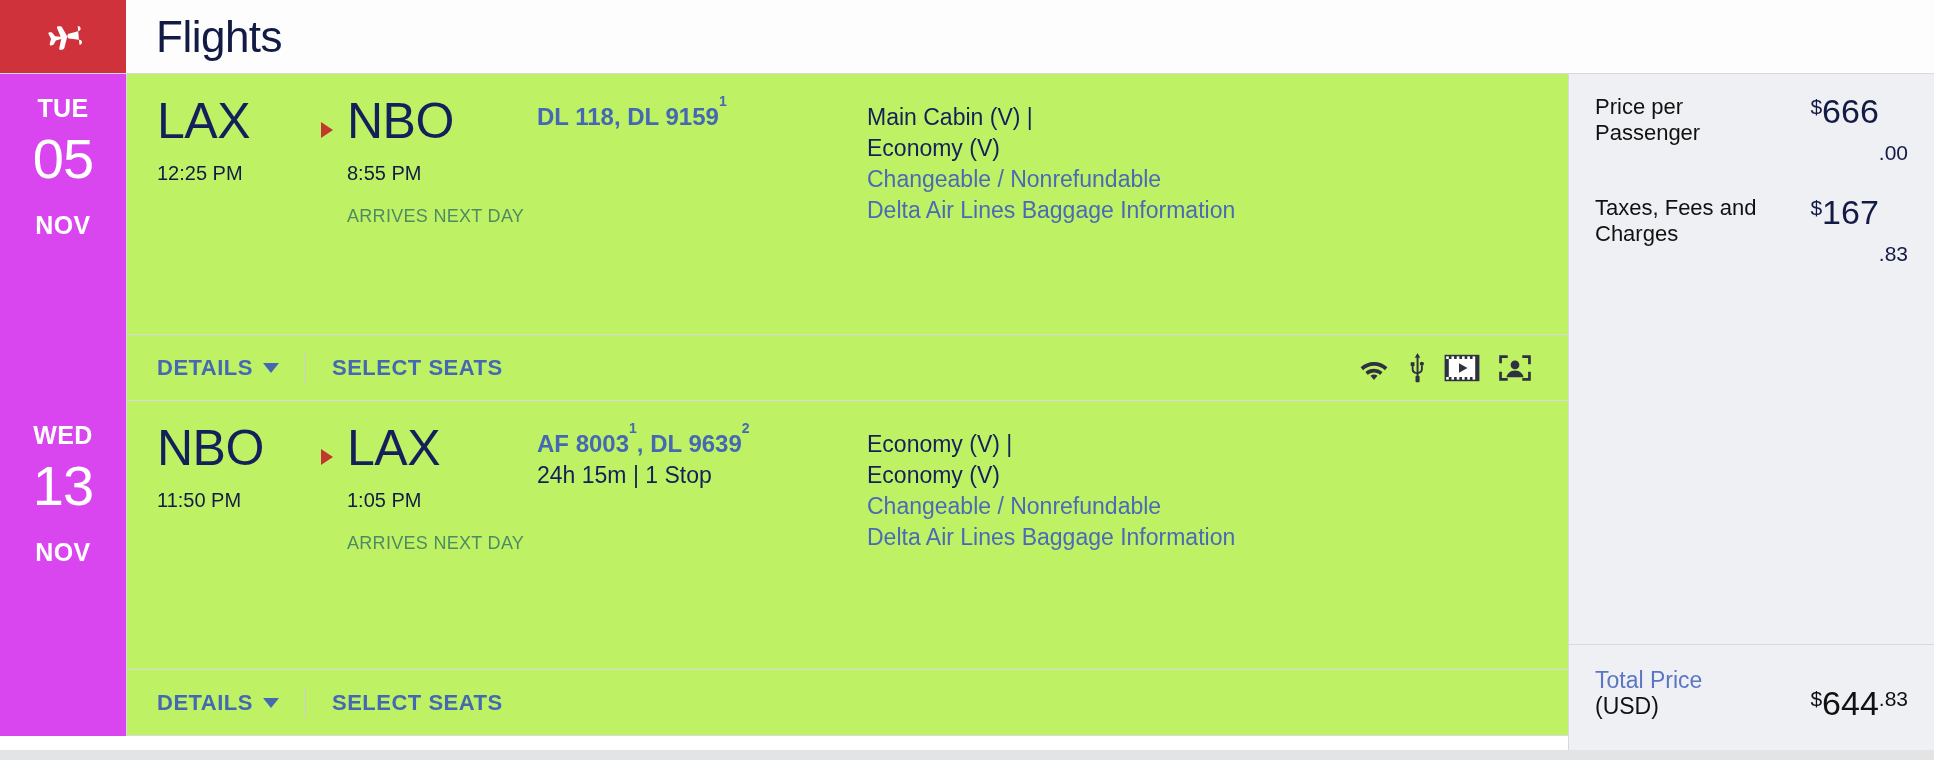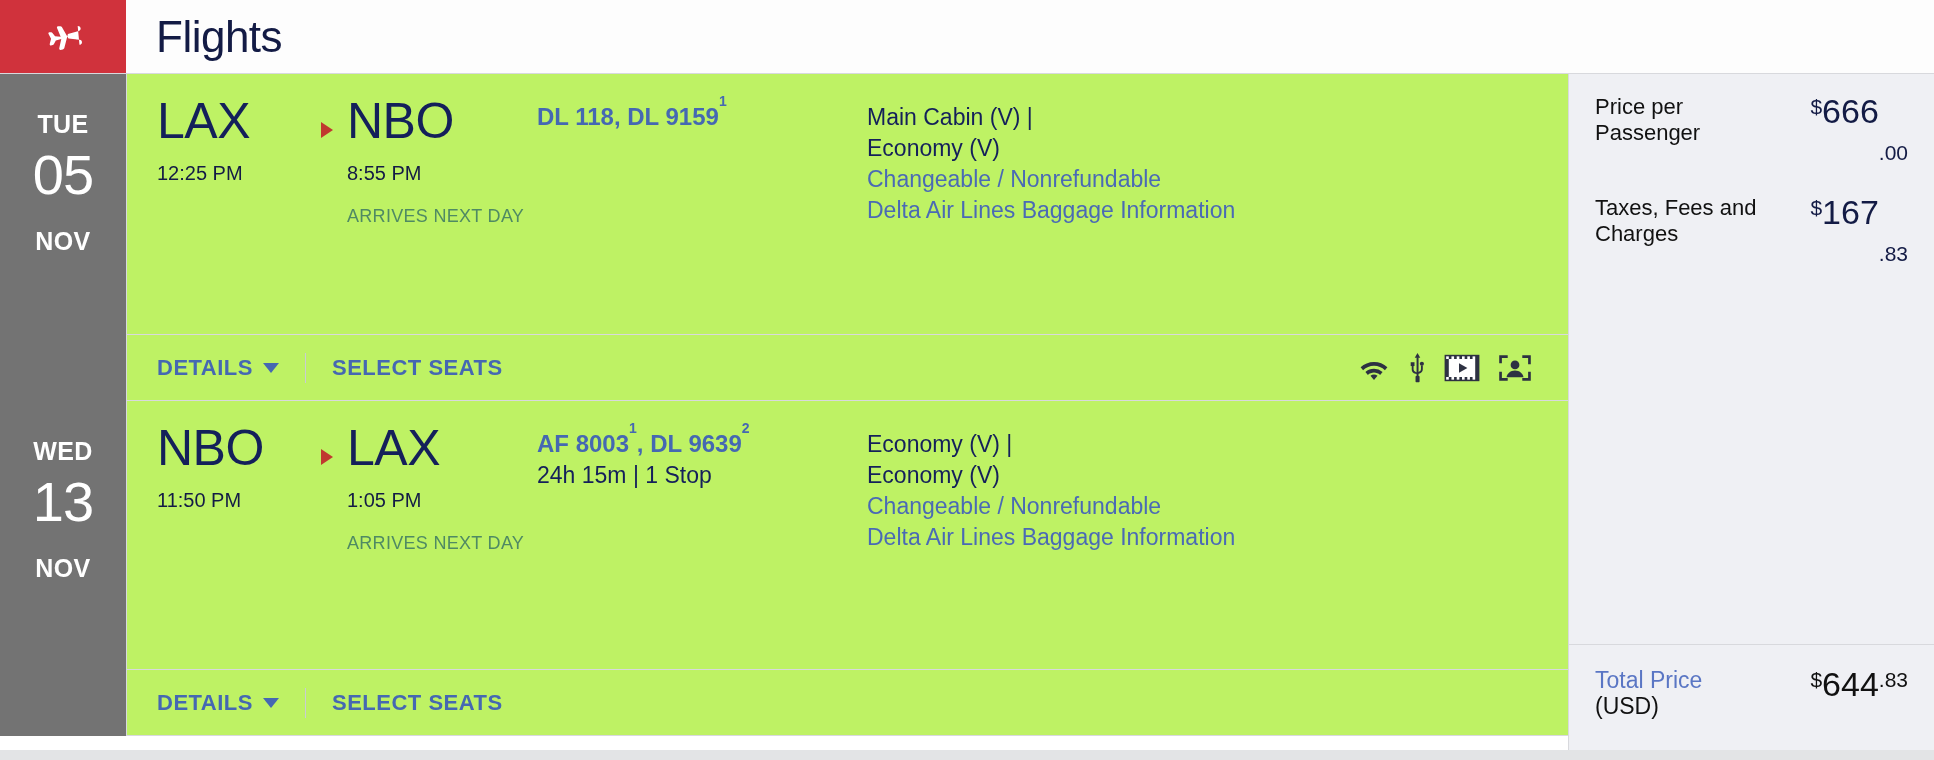--- a/index.html
+++ b/index.html
@@ -62,26 +62,26 @@
     display: flex;
     align-items: stretch;
     flex: 0 0 auto;
   }
   .leg-1 { height: 327px; }
   .leg-2 { height: 335px; }
 
   .date-badge {
     flex: 0 0 126px;
     width: 126px;
-    background: #737373;
+    background: #d946ef;
     color: #ffffff;
     display: flex;
     flex-direction: column;
     align-items: center;
-    padding-top: 38px;
+    padding-top: 22px;
   }
   .date-dow {
     font-size: 25px;
     font-weight: 700;
     letter-spacing: 0.4px;
     line-height: 1;
   }
   .date-day {
     font-size: 56px;
     font-weight: 400;
@@ -270,21 +270,21 @@
   }
   .price-val .cur { font-size: 21px; padding-top: 2px; }
   .price-val .cents { font-size: 21px; padding-top: 2px; margin-top: 46px; }
   .total-block {
     border-top: 1px solid #d8d9dd;
     padding: 22px 26px 0 26px;
     height: 106px;
   }
   .total-row {
     display: flex;
-    align-items: flex-start;
+    align-items: flex-end;
     justify-content: space-between;
   }
   .total-label { line-height: 1.15; }
   .total-label .l1 { font-size: 23px; color: #5a76c4; display:block; }
   .total-label .l2 { font-size: 23px; color: #111111; display:block; }
   .total-val {
     font-size: 34px;
     color: #111111;
     display: flex;
     align-items: flex-start;

